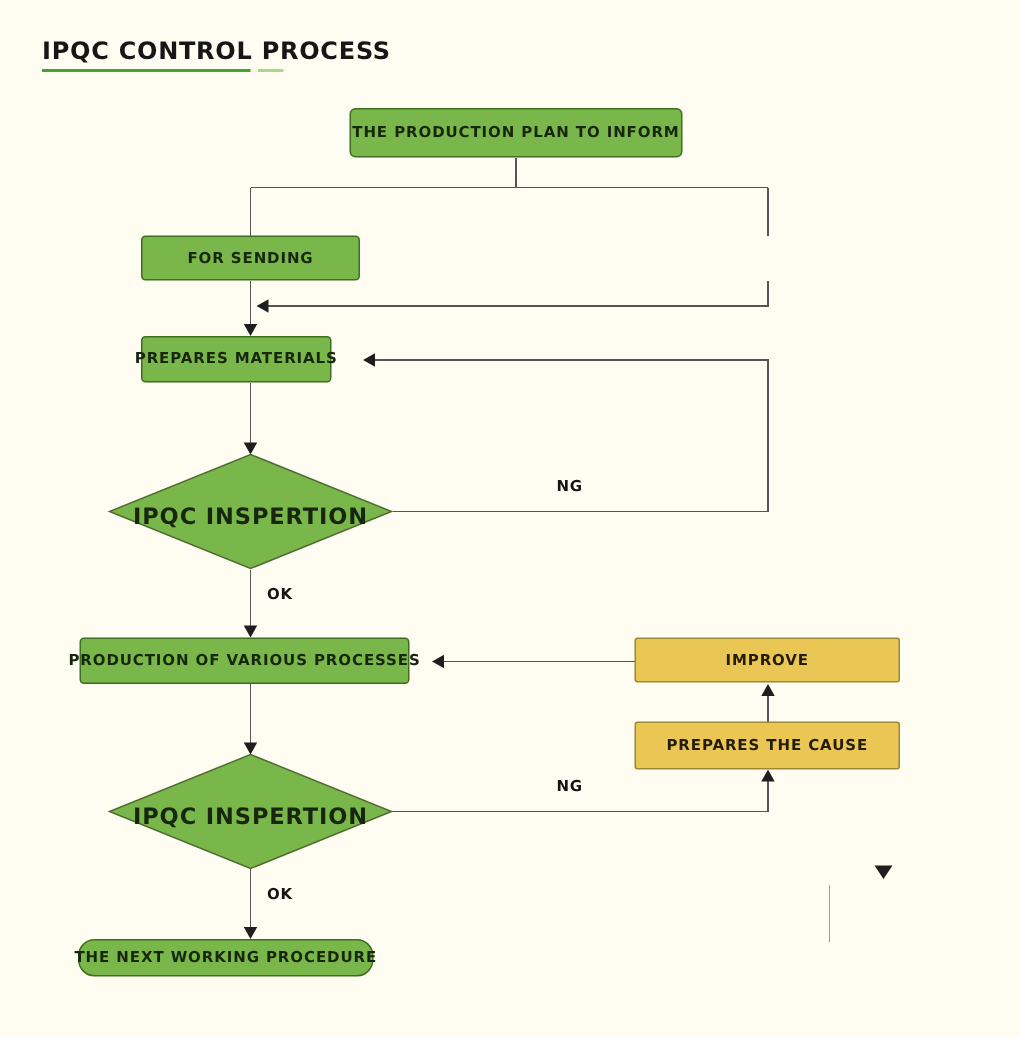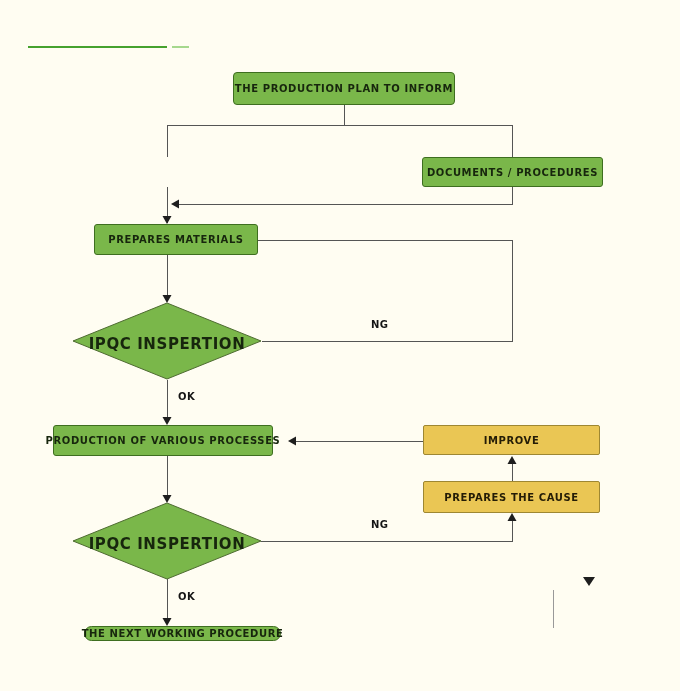--- a/index.html
+++ b/index.html
@@ -11,25 +11,25 @@
   .underline-dark{position:absolute;left:28px;top:46px;width:139px;height:2px;background:#46a22e;}
   .underline-light{position:absolute;left:172px;top:46px;width:17px;height:2px;background:#a6d88d;}
   .box{position:absolute;display:flex;align-items:center;justify-content:center;
        box-sizing:border-box;text-align:center;font-size:10px;font-weight:bold;
        letter-spacing:.6px;white-space:nowrap;}
   .green{background:#7ab74a;border:1px solid #3e6e20;border-radius:3px;color:#17260d;}
   .yellow{background:#eac654;border:1px solid #9e8732;border-radius:2px;color:#241c06;}
   .box-plan{left:233px;top:72px;width:222px;height:33px;border-radius:4px;}
   .box-sending{left:94px;top:157px;width:146px;height:30px;}
   .box-documents{left:422px;top:157px;width:181px;height:30px;}
-  .box-prepares{left:94px;top:224px;width:164px;height:31px;}
+  .box-prepares{left:94px;top:224px;width:127px;height:31px;}
   .box-production{left:53px;top:425px;width:220px;height:31px;}
   .box-improve{left:423px;top:425px;width:177px;height:30px;}
   .box-analyze{left:423px;top:481px;width:177px;height:32px;}
-  .box-next{left:84px;top:626px;width:197px;height:15px;border-radius:11px;}
+  .box-next{left:52px;top:626px;width:197px;height:25px;border-radius:11px;}
   .dlabel{position:absolute;left:73px;width:188px;text-align:center;font-size:15px;
           font-weight:bold;letter-spacing:.6px;color:#17260d;white-space:nowrap;}
   .dlabel-1{top:335px;}
   .dlabel-2{top:535px;}
   .edge-label{position:absolute;font-size:10px;font-weight:bold;letter-spacing:.5px;
               color:#141414;white-space:nowrap;}
   .ng1{left:371px;top:319px;}
   .ok1{left:178px;top:391px;}
   .ng2{left:371px;top:519px;}
   .ok2{left:178px;top:591px;}
@@ -69,28 +69,29 @@
       <polygon points="507.5,464 516.5,464 512,456"></polygon>
       <polygon points="296,436.5 296,445.5 288,441"></polygon>
       <polygon points="583,577 595,577 589,586"></polygon>
     </g>
     <g fill="#7ab74a" stroke="#4e6b31" stroke-width="1">
       <polygon points="167,303 261,341 167,379 73,341"></polygon>
       <polygon points="167,503 261,541 167,579 73,541"></polygon>
     </g>
   </svg>
 
+  <div class="page-title">IPQC CONTROL PROCESS</div>
   <div class="underline-dark"></div>
   <div class="underline-light"></div>
 
   <div class="box green box-plan">
     <span>THE PRODUCTION PLAN TO INFORM</span>
   </div>
-  <div class="box green box-documents">
-    <span>DOCUMENTS / PROCEDURES</span>
+  <div class="box green box-sending">
+    <span>FOR SENDING</span>
   </div>
   <div class="box green box-prepares">
     <span>PREPARES MATERIALS</span>
   </div>
   <div class="dlabel dlabel-1">IPQC INSPERTION</div>
   <div class="box green box-production">
     <span>PRODUCTION OF VARIOUS PROCESSES</span>
   </div>
   <div class="box yellow box-improve">
     <span>IMPROVE</span>

